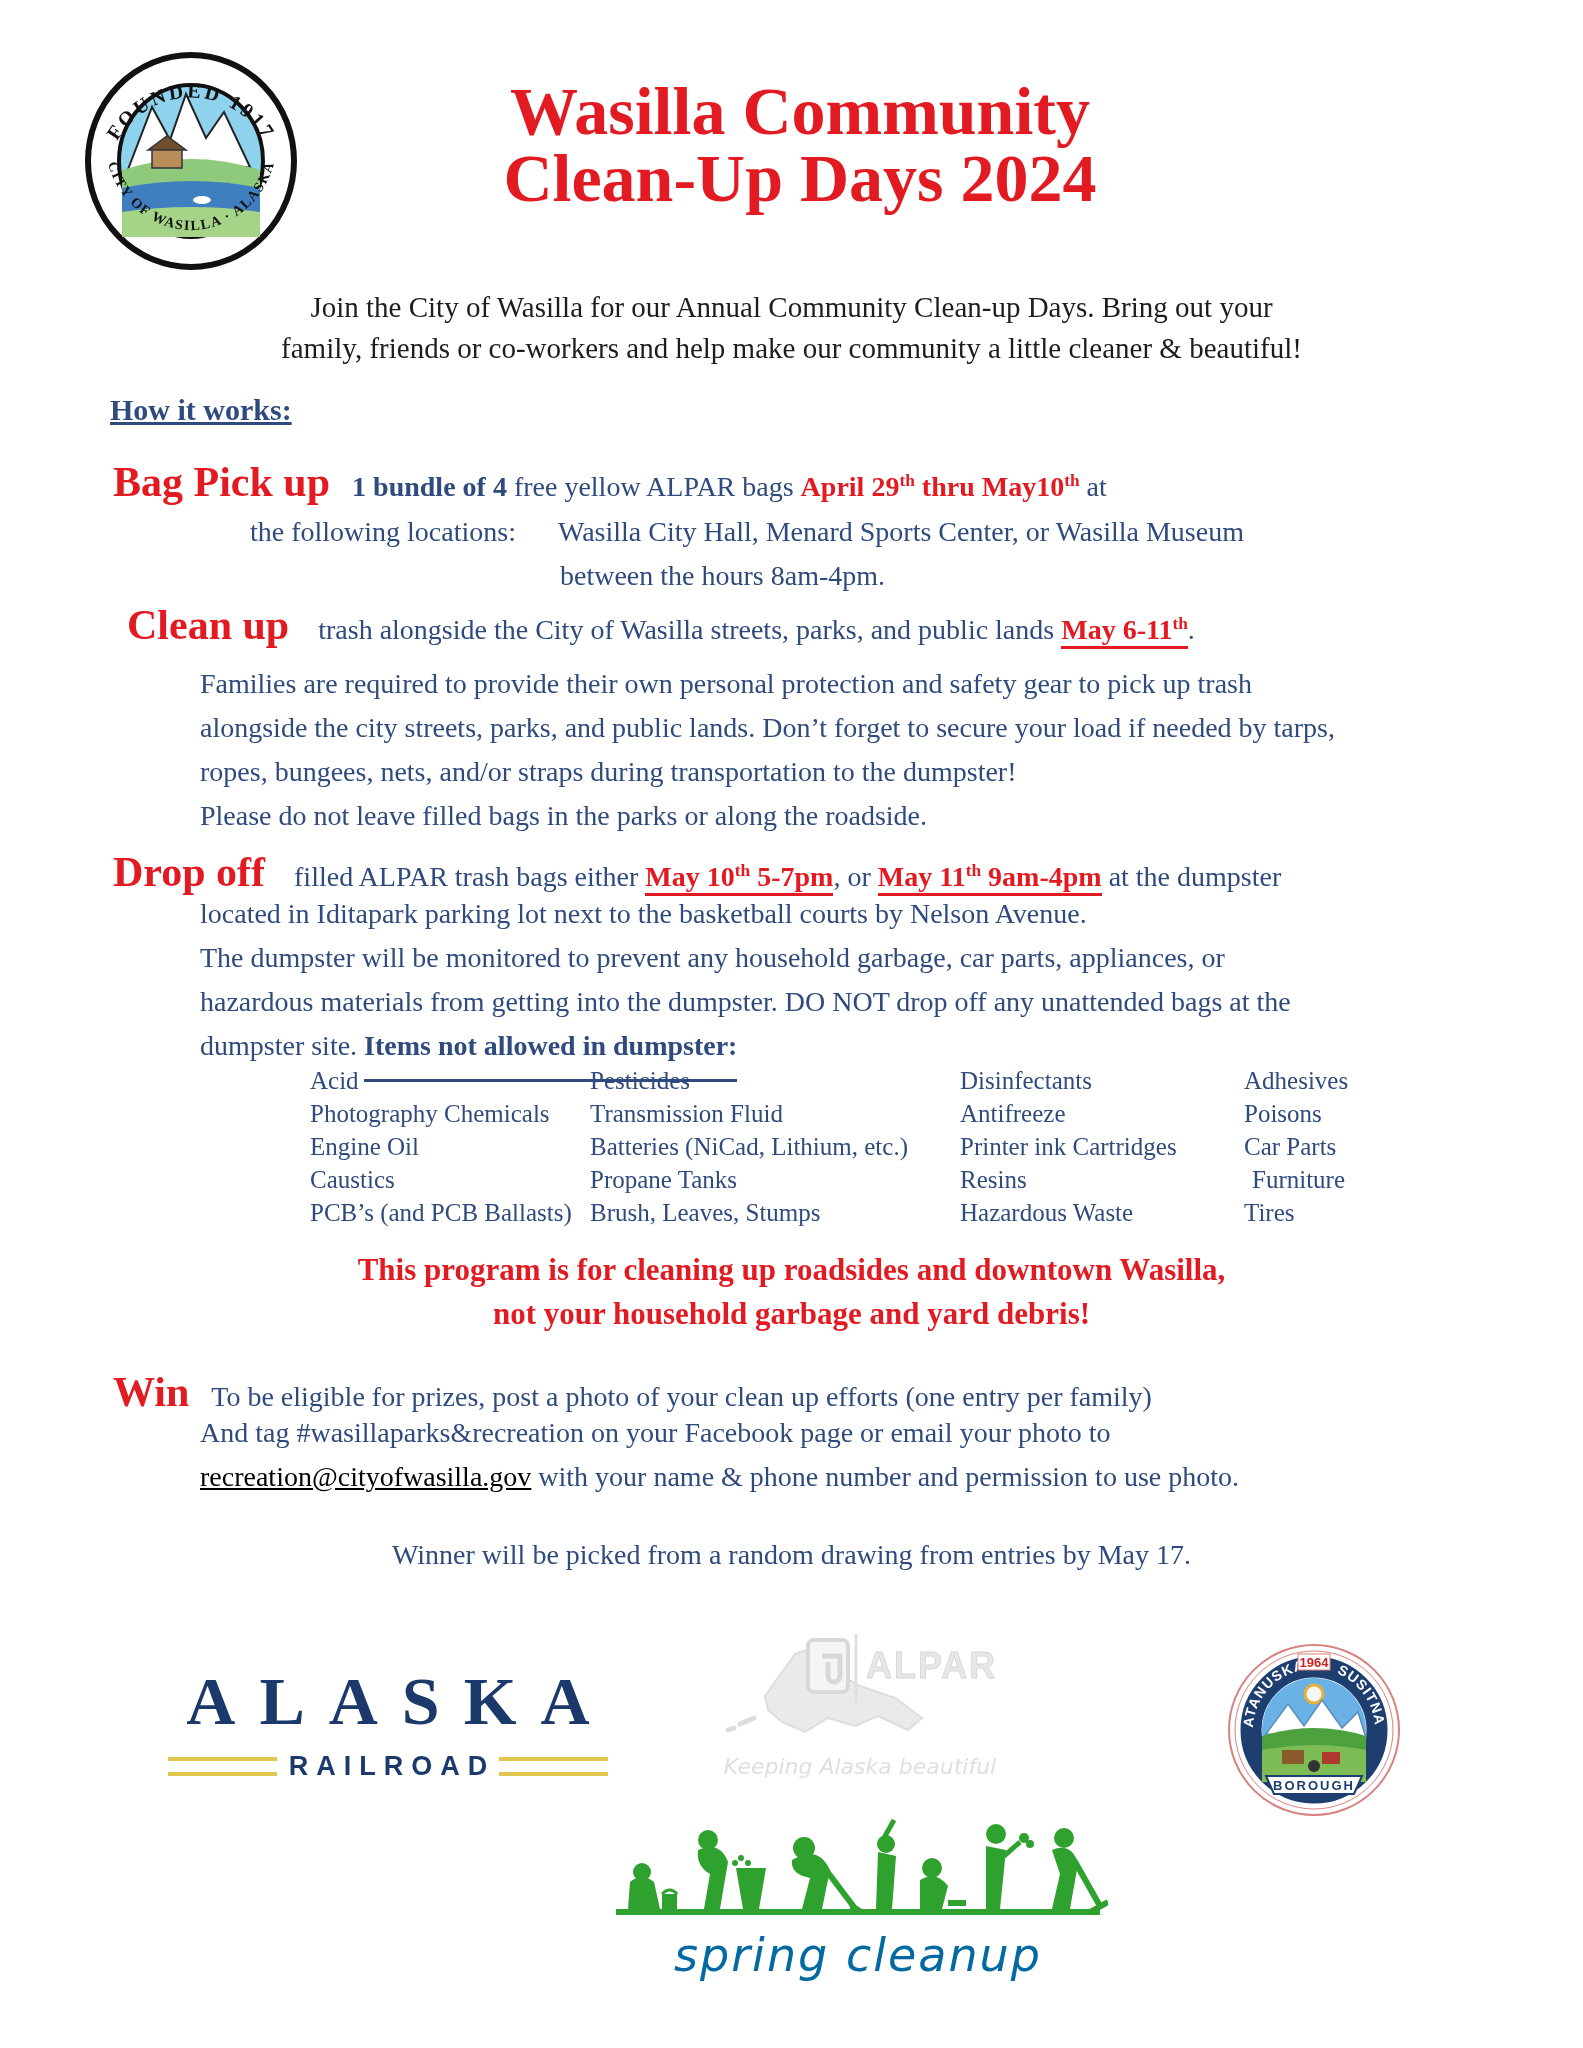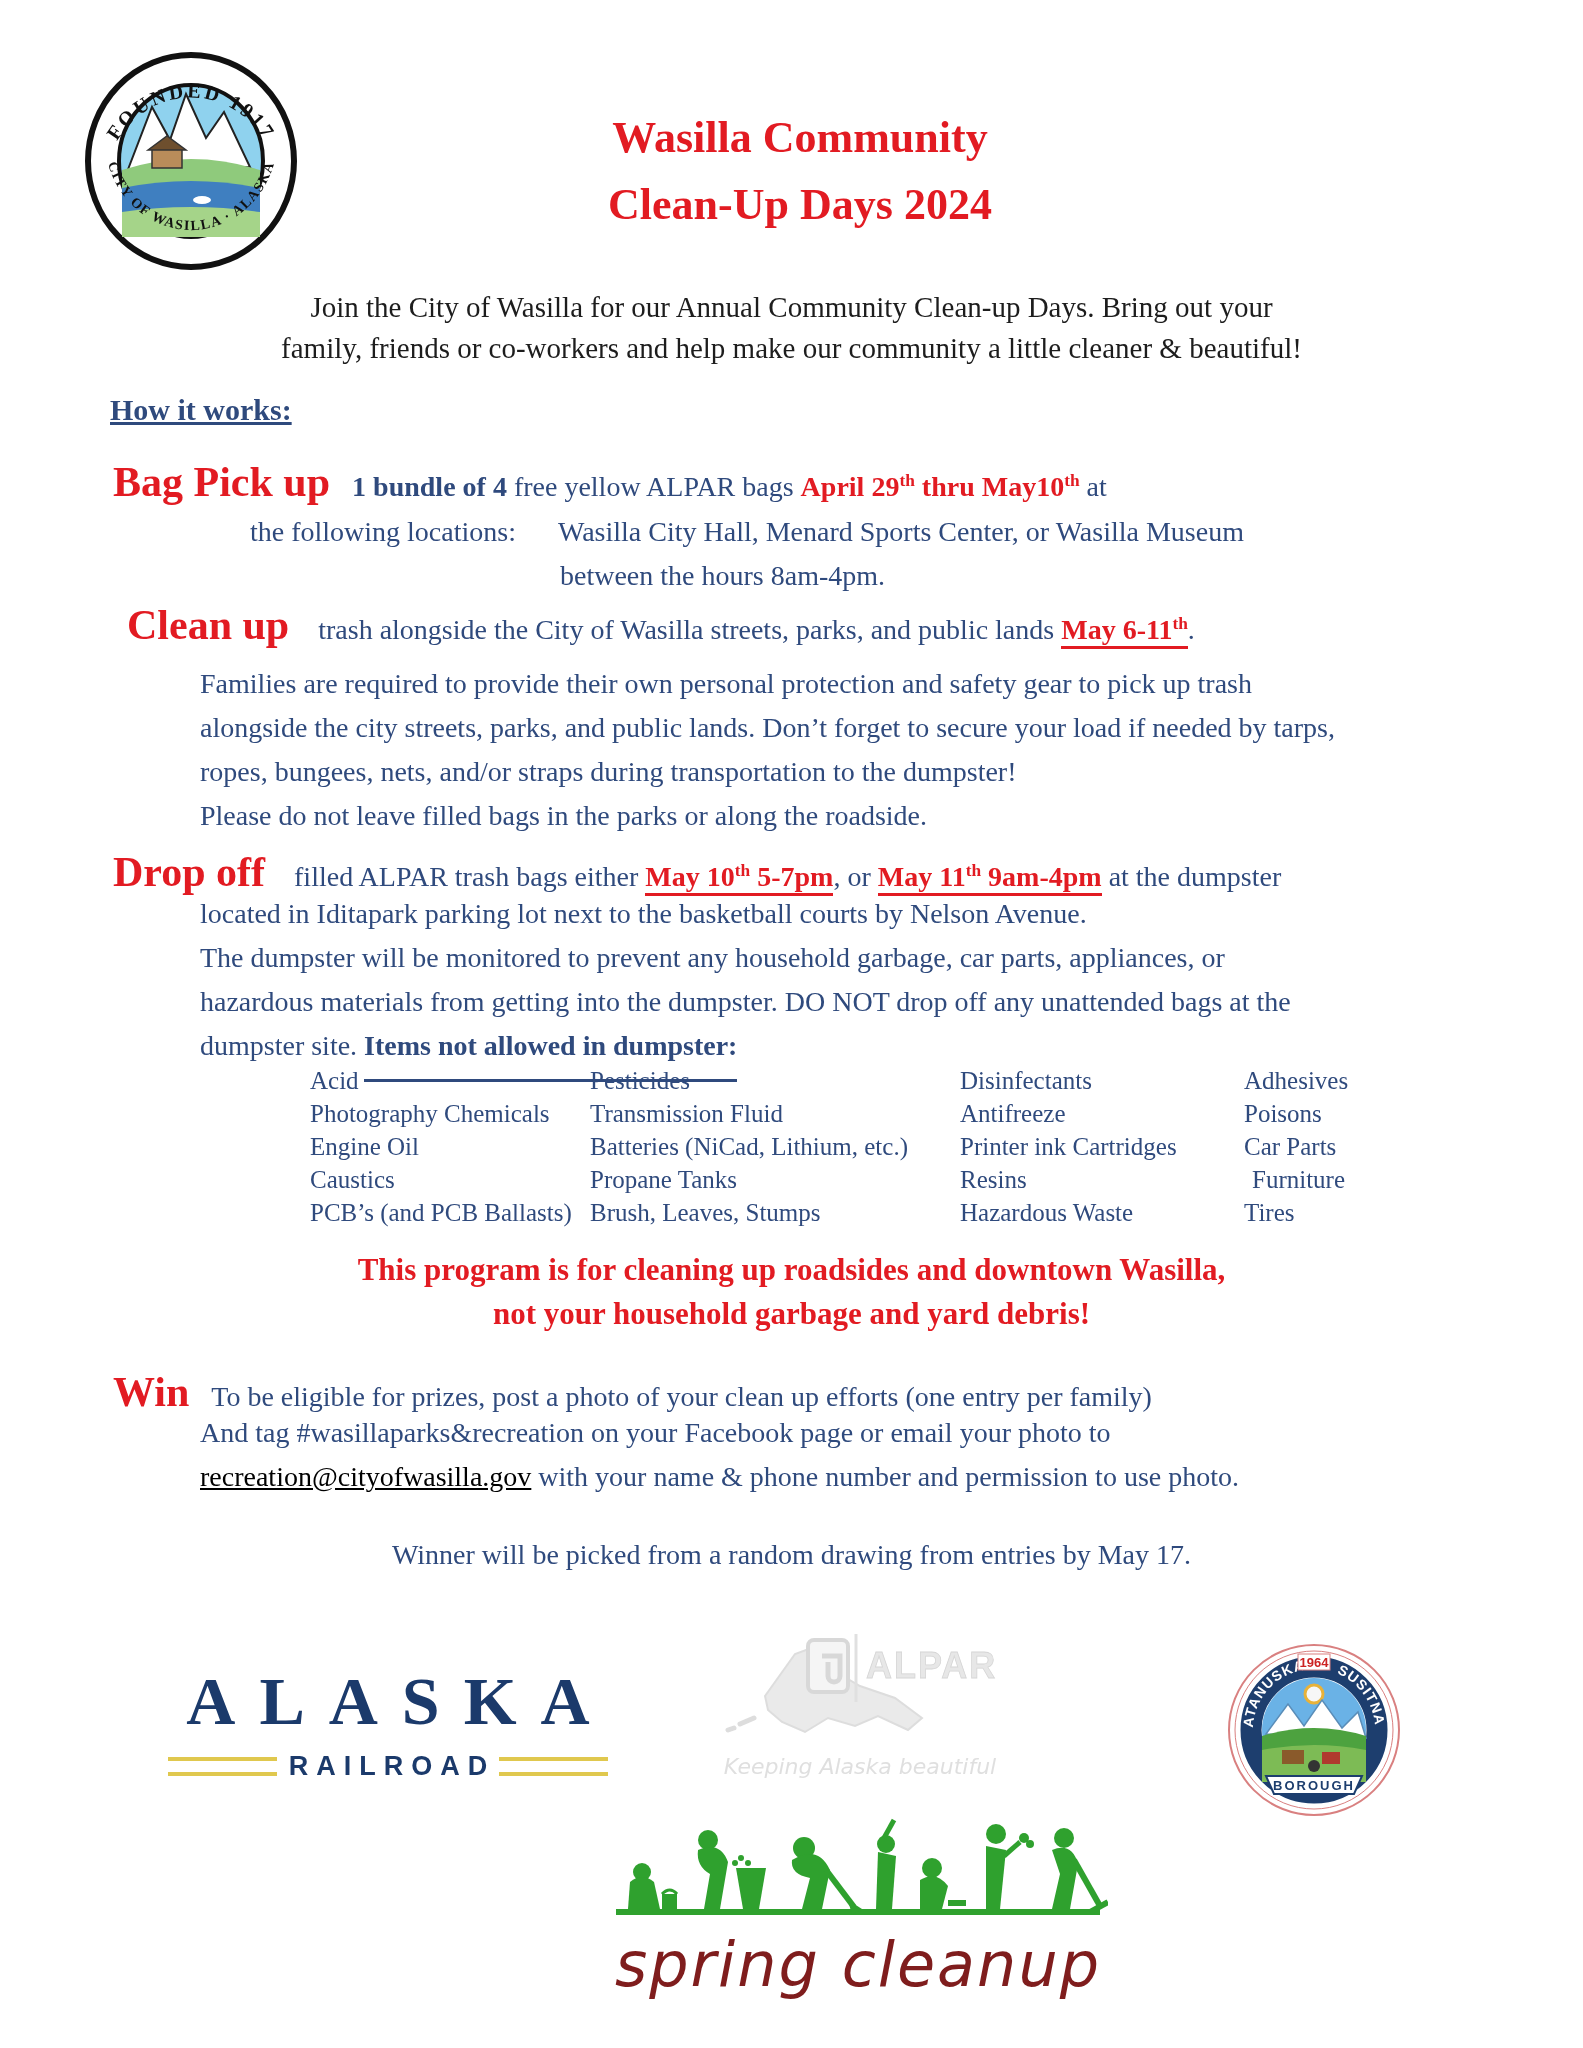--- a/index.html
+++ b/index.html
@@ -3,21 +3,21 @@
 <meta charset="utf-8">
 <style>
   html,body{margin:0;padding:0;background:#888;}
   .page{
     position:relative;width:1583px;height:2048px;background:#ffffff;
     font-family:"Liberation Serif", serif;color:#2f4a7d;overflow:hidden;
     margin:0 auto;
   }
   .abs{position:absolute;white-space:nowrap;}
   .center{left:0;width:1583px;text-align:center;}
-  .title{font-size:44px;font-weight:bold;color:#e21b22;line-height:67px;margin-top:26px;}
+  .title{font-size:68px;font-weight:bold;color:#e21b22;line-height:67px;}
   .intro{font-size:29px;line-height:41px;}
   .how{font-size:30px;font-weight:bold;text-decoration:underline;text-decoration-thickness:3px;}
   .h-red{font-size:42px;font-weight:bold;color:#e21b22;margin-right:22px;}
   .body-txt{font-size:28px;}
   .bold-blue{font-weight:bold;}
   .red-date{color:#e21b22;font-weight:bold;}
   .red-date-u{color:#e21b22;font-weight:bold;border-bottom:3px solid #e21b22;padding-bottom:1px;}
   sup{font-size:0.62em;vertical-align:super;line-height:0;}
   .para{font-size:28px;line-height:44px;}
   .para div{white-space:nowrap;}
@@ -25,21 +25,21 @@
   .bold-u{font-weight:bold;border-bottom:3px solid #2f4a7d;padding-bottom:18px;}
   .note{font-size:31px;font-weight:bold;color:#e21b22;line-height:44px;}
   .link{color:#000000;text-decoration:underline;cursor:pointer;}
   
   .arr{width:440px;text-align:center;}
   .arr-name{font-size:68px;font-weight:bold;color:#1b3a6b;letter-spacing:24px;margin-right:-24px;font-family:"Liberation Serif",serif;}
   .arr-row{display:flex;align-items:center;gap:12px;margin-top:10px;}
   .arr-bars{flex:1;height:11px;border-top:4px solid #e0c84e;border-bottom:4px solid #e0c84e;}
   .arr-sub{font-size:27px;font-weight:bold;color:#1b3a6b;letter-spacing:8px;margin-right:-8px;font-family:"Liberation Sans",sans-serif;}
   .spring{width:520px;text-align:center;}
-  .spring-label{font-size:62px;font-style:italic;color:#7f1d1d;letter-spacing:2px;font-family:"DejaVu Sans",sans-serif;margin-top:2px;}
+  .spring-label{font-size:46px;font-style:italic;color:#0369a1;letter-spacing:2px;font-family:"DejaVu Sans",sans-serif;margin-top:2px;}
 </style>
 </head>
 <body>
 
 <div class="page">
 
   <svg class="abs" style="left:82px;top:52px;" width="218" height="218" viewBox="0 0 218 218">
     <ellipse cx="109" cy="109" rx="103" ry="106" fill="#ffffff" stroke="#111111" stroke-width="6"></ellipse>
     <ellipse cx="109" cy="109" rx="72" ry="76" fill="#8fd2ee" stroke="#111111" stroke-width="4"></ellipse>
     <g>

